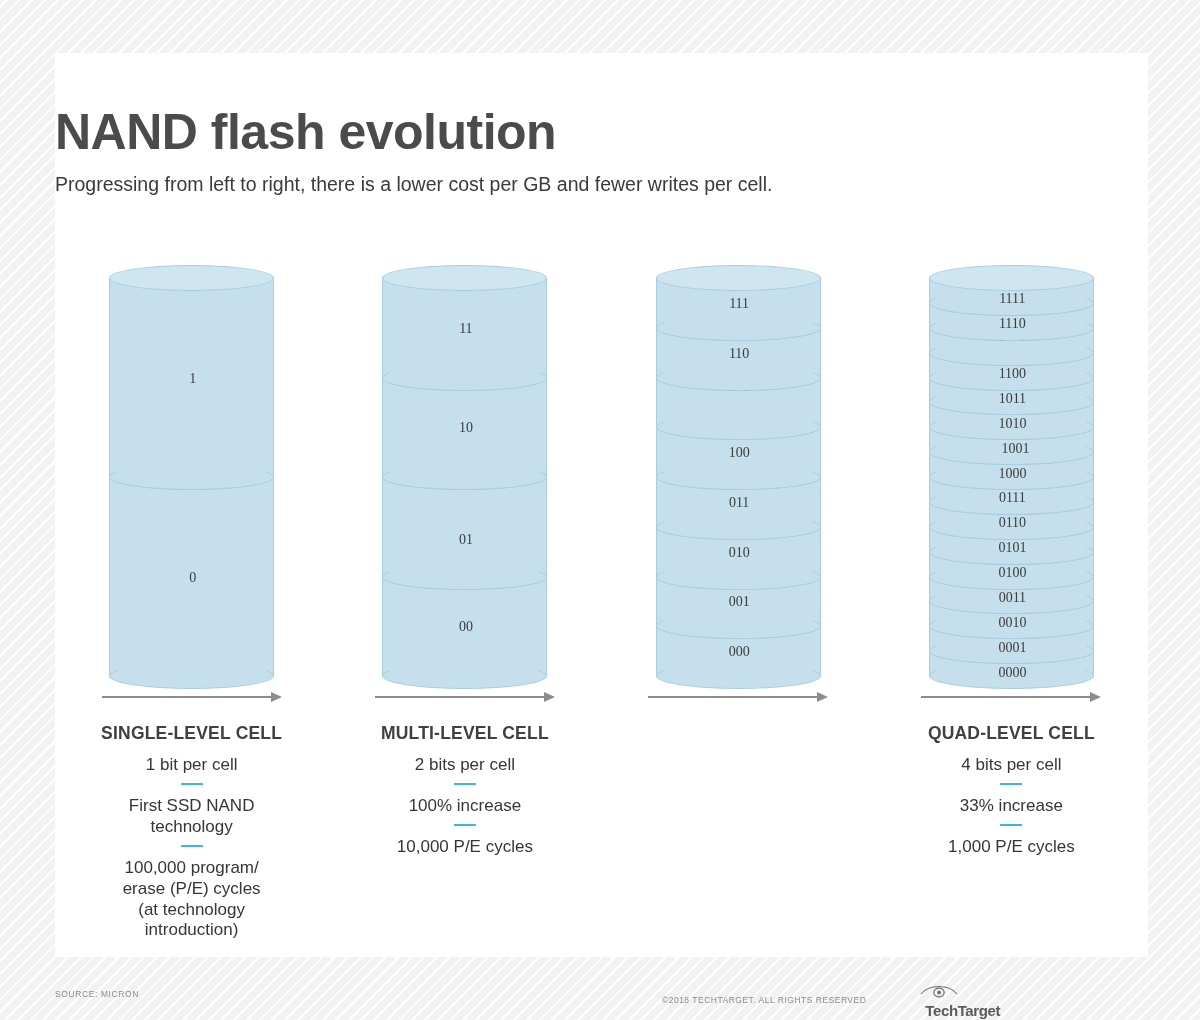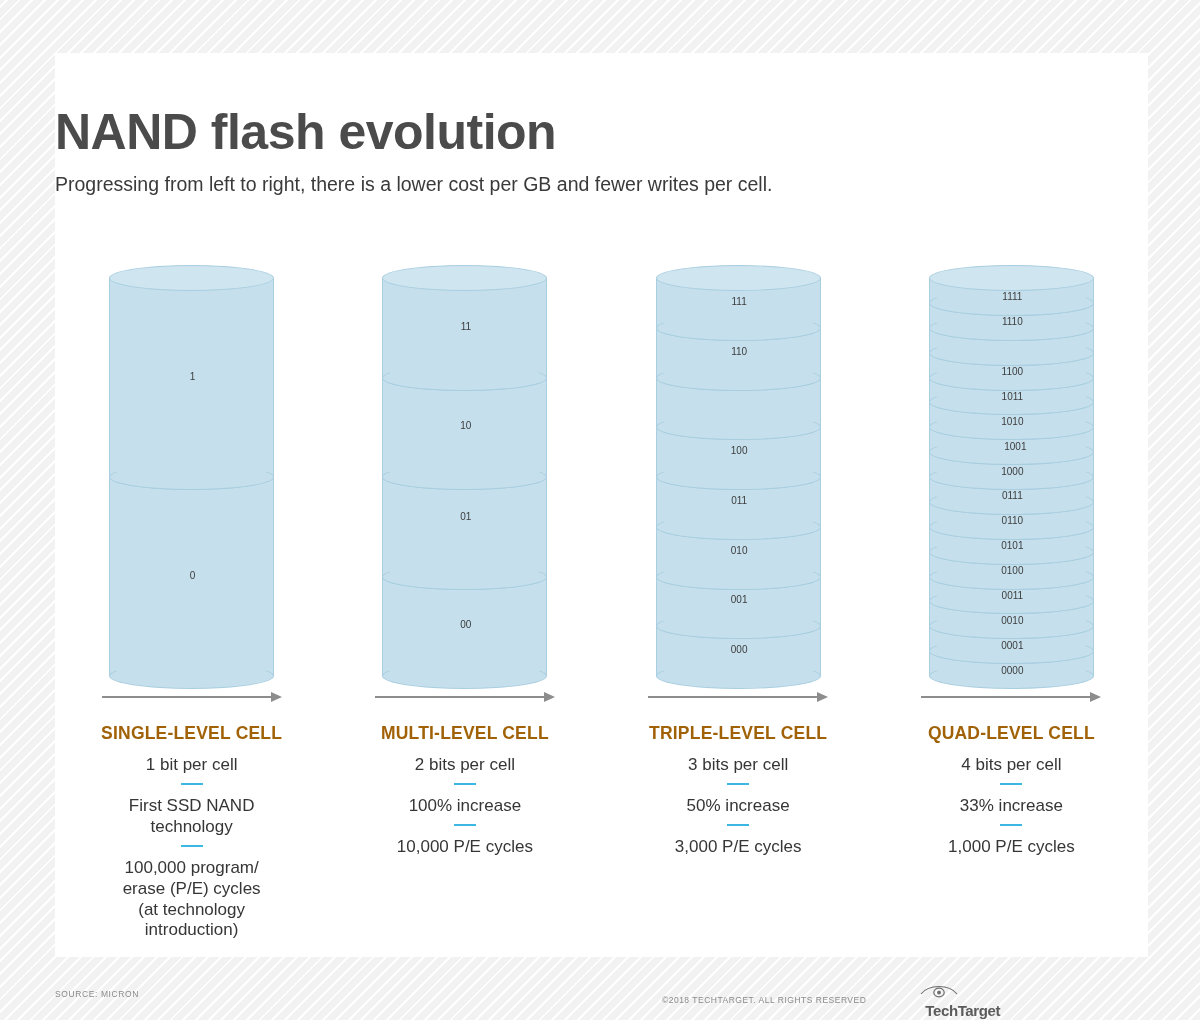--- a/index.html
+++ b/index.html
@@ -109,23 +109,23 @@
     border: 1px solid #a8cee0;
     border-radius: 50%;
     border-top-color: transparent;
   }
 
   .seg .seg-label {
     position: absolute;
     left: 0;
     width: 165px;
     text-align: center;
-    font-size: 10px;
+    font-size: 14px;
     color: #3c3c3c;
-    font-family: Liberation Sans, sans-serif;
+    font-family: Liberation Serif, serif;
     z-index: 5;
   }
 
   
   .arrow {
     margin-top: 14px;
     width: 180px;
     height: 14px;
     position: relative;
   }
@@ -151,21 +151,21 @@
   
   .caption {
     margin-top: 19px;
     text-align: center;
     width: 236px;
   }
 
   .cap-title {
     font-size: 17.5px;
     font-weight: bold;
-    color: #a16207;
+    color: #404040;
     letter-spacing: 0.2px;
   }
 
   .cap-line {
     font-size: 17px;
     color: #363636;
     line-height: 1.22;
     margin-top: 11px;
   }
 
@@ -272,21 +272,21 @@
             <div class="seg-label" style="top: 42.75px;">11</div>
           </div>
           <div class="seg" style="top: 99.5px; height: 99.5px; z-index: 3;">
             <div class="base"></div>
             <div class="cap"></div>
             <div class="seg-label" style="top: 42.75px;">10</div>
           </div>
           <div class="seg" style="top: 199px; height: 99.5px; z-index: 2;">
             <div class="base"></div>
             <div class="cap"></div>
-            <div class="seg-label" style="top: 34px; text-align: center;">01</div>
+            <div class="seg-label" style="top: 55px; text-align: center;">01</div>
           </div>
           <div class="seg" style="top: 298.5px; height: 99.5px; z-index: 1;">
             <div class="base"></div>
             <div class="cap"></div>
             <div class="seg-label" style="top: 42.75px;">00</div>
           </div>
         </div>
         <div class="arrow">
           <span class="shaft"></span>
           <span class="head"></span>
@@ -339,28 +339,20 @@
           </div>
           <div class="seg" style="top: 348.25px; height: 49.75px; z-index: 1; padding-left: 44px;">
             <div class="base"></div>
             <div class="cap"></div>
             <div class="seg-label" style="top: 17.875px;">000</div>
           </div>
         </div>
         <div class="arrow">
           <span class="shaft"></span>
           <span class="head"></span>
-        </div>
-        <div class="caption">
-          <div class="cap-title">TRIPLE-LEVEL CELL</div>
-          <div class="cap-line">3 bits per cell</div>
-          <div class="divider"></div>
-          <div class="cap-line">50% increase</div>
-          <div class="divider"></div>
-          <div class="cap-line">3,000 P/E cycles</div>
         </div>
       </div>
       <div class="column">
         <div class="stack">
           <div class="seg" style="top: 0px; height: 24.875px; z-index: 16;">
             <div class="base"></div>
             <div class="cap"></div>
             <div class="seg-label" style="top: 13.4375px;">1111</div>
           </div>
           <div class="seg" style="top: 24.875px; height: 24.875px; z-index: 15;">

